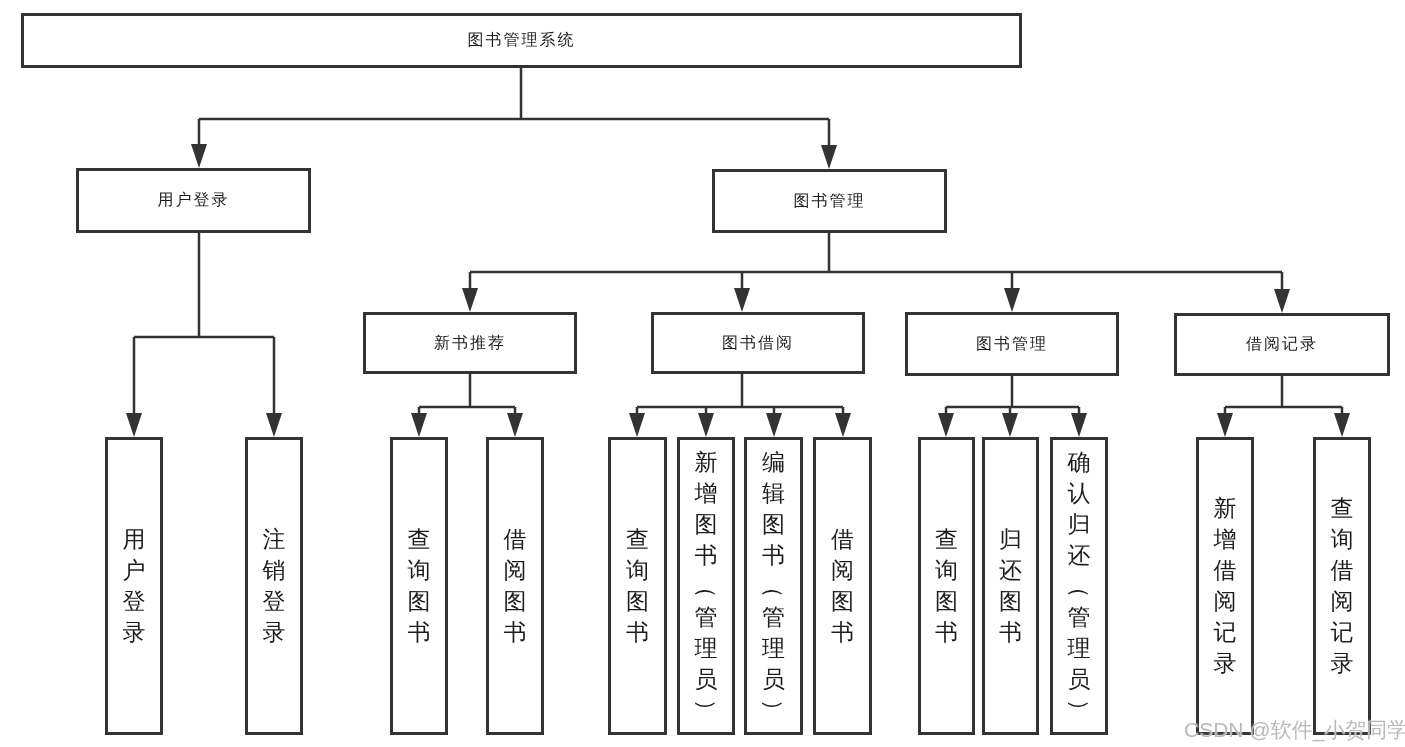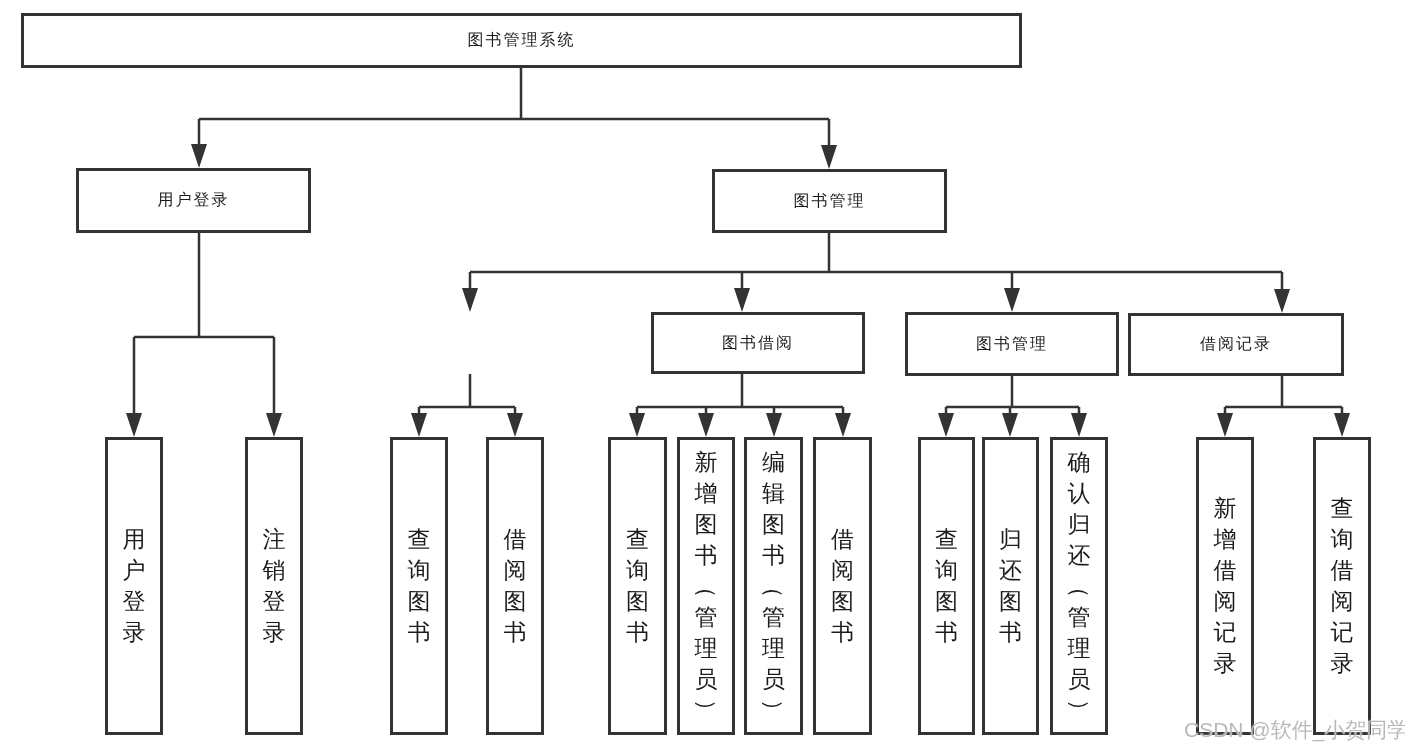--- a/index.html
+++ b/index.html
@@ -69,23 +69,24 @@
       <polygon points="1217,413 1233,413 1225,437"></polygon>
       <polygon points="1334,413 1350,413 1342,437"></polygon>
     </g>
   </svg>
 
   <div class="box hbox" style="left:21px;top:13px;width:1001px;height:55px;">图书管理系统</div>
 
   <div class="box hbox" style="left:76px;top:168px;width:235px;height:65px;">用户登录</div>
   <div class="box hbox" style="left:712px;top:169px;width:235px;height:64px;">图书管理</div>
 
+  <div class="box hbox" style="left:363px;top:312px;width:214px;height:62px;">新书推荐</div>
   <div class="box hbox" style="left:651px;top:312px;width:214px;height:62px;">图书借阅</div>
   <div class="box hbox" style="left:905px;top:312px;width:214px;height:64px;">图书管理</div>
-  <div class="box hbox" style="left:1128px;top:313px;width:216px;height:63px;">借阅记录</div>
+  <div class="box hbox" style="left:1174px;top:313px;width:216px;height:63px;">借阅记录</div>
 
   <div class="box vbox" style="left:105px;top:437px;width:58px;height:298px;">
       <span>用</span>
       <span>户</span>
       <span>登</span>
       <span>录</span>
     </div>
   <div class="box vbox" style="left:245px;top:437px;width:58px;height:298px;">
       <span>注</span>
       <span>销</span>

